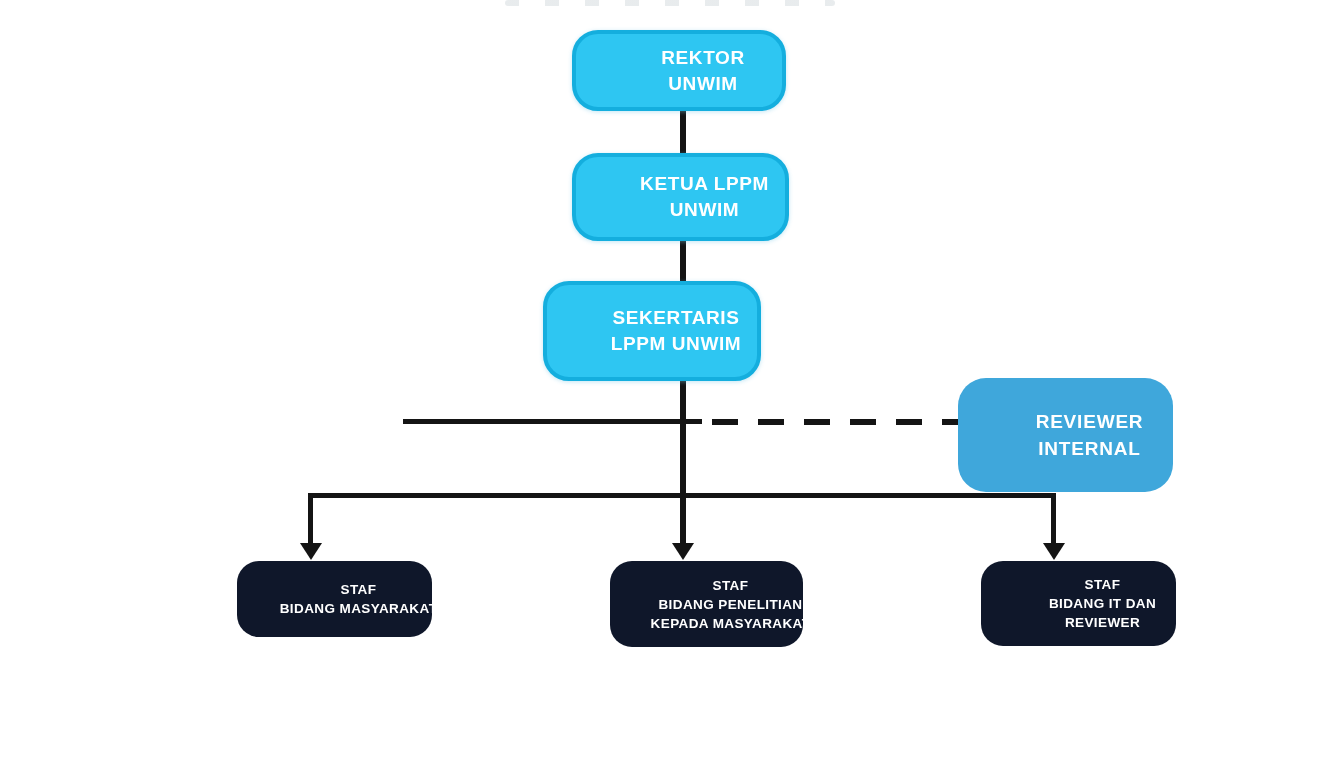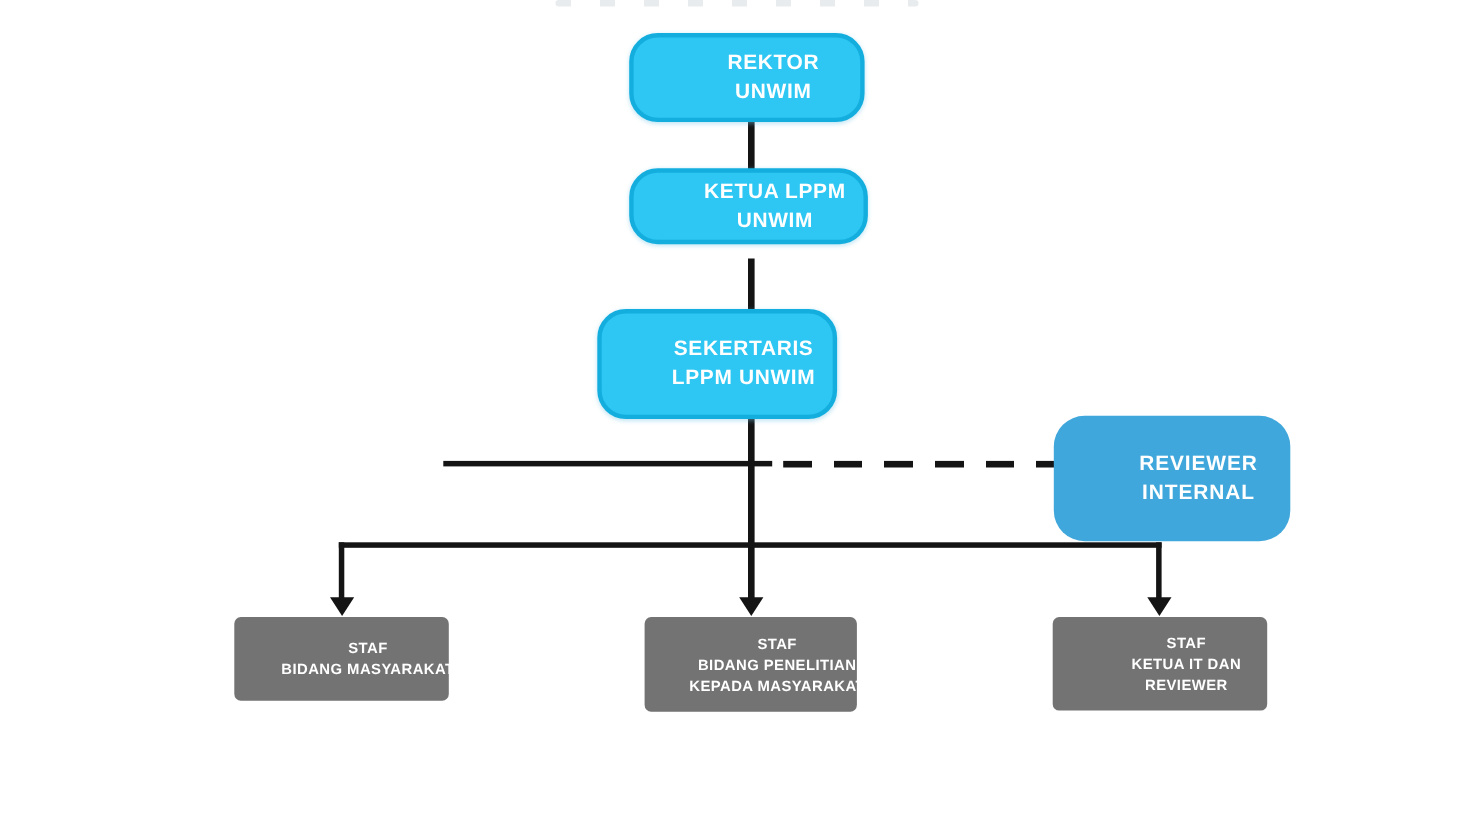--- a/index.html
+++ b/index.html
@@ -56,25 +56,26 @@
     box-shadow: 0 1px 4px rgba(120,200,230,0.45);
   }
   .node.blue {
     background: #3fa7db;
     border-radius: 28px;
     font-size: 19px;
     line-height: 27px;
     letter-spacing: 0.8px;
   }
   .node.dark {
-    background: #737373;
-    border-radius: 6px;
+    background: #0f172a;
+    border-radius: 22px;
     font-size: 13.5px;
     line-height: 19px;
     letter-spacing: 0.4px;
+    margin-left: 24px;
   }
   .node-line { white-space: nowrap; }
   
   .top-remnant {
     position: absolute;
     left: 505px;
     top: 0;
     width: 330px;
     height: 6px;
     background: repeating-linear-gradient(90deg,
@@ -101,21 +102,21 @@
 
   <div class="arrowhead" style="left:300px; top:543px;"></div>
   <div class="arrowhead" style="left:672px; top:543px;"></div>
   <div class="arrowhead" style="left:1043px; top:543px;"></div>
 
   <div class="node cyan" style="left:572px; top:30px; width:214px; height:81px;">
     <div class="node-line">REKTOR</div>
     <div class="node-line">UNWIM</div>
   </div>
 
-  <div class="node cyan" style="left:572px; top:153px; width:217px; height:69px;">
+  <div class="node cyan" style="left:572px; top:153px; width:217px; height:88px;">
     <div class="node-line">KETUA LPPM</div>
     <div class="node-line">UNWIM</div>
   </div>
 
   <div class="node cyan" style="left:543px; top:281px; width:218px; height:100px;text-align:right;">
     <div class="node-line">SEKERTARIS</div>
     <div class="node-line">LPPM UNWIM</div>
   </div>
 
 
@@ -130,17 +131,17 @@
   </div>
 
   <div class="node dark" style="left:586px; top:561px; width:193px; height:86px;">
     <div class="node-line">STAF</div>
     <div class="node-line">BIDANG PENELITIAN</div>
     <div class="node-line">KEPADA MASYARAKAT</div>
   </div>
 
   <div class="node dark" style="left:957px; top:561px; width:195px; height:85px;">
     <div class="node-line">STAF</div>
-    <div class="node-line">KETUA IT DAN</div>
+    <div class="node-line">BIDANG IT DAN</div>
     <div class="node-line">REVIEWER</div>
   </div>
 
 </div>
 
 </body></html>

